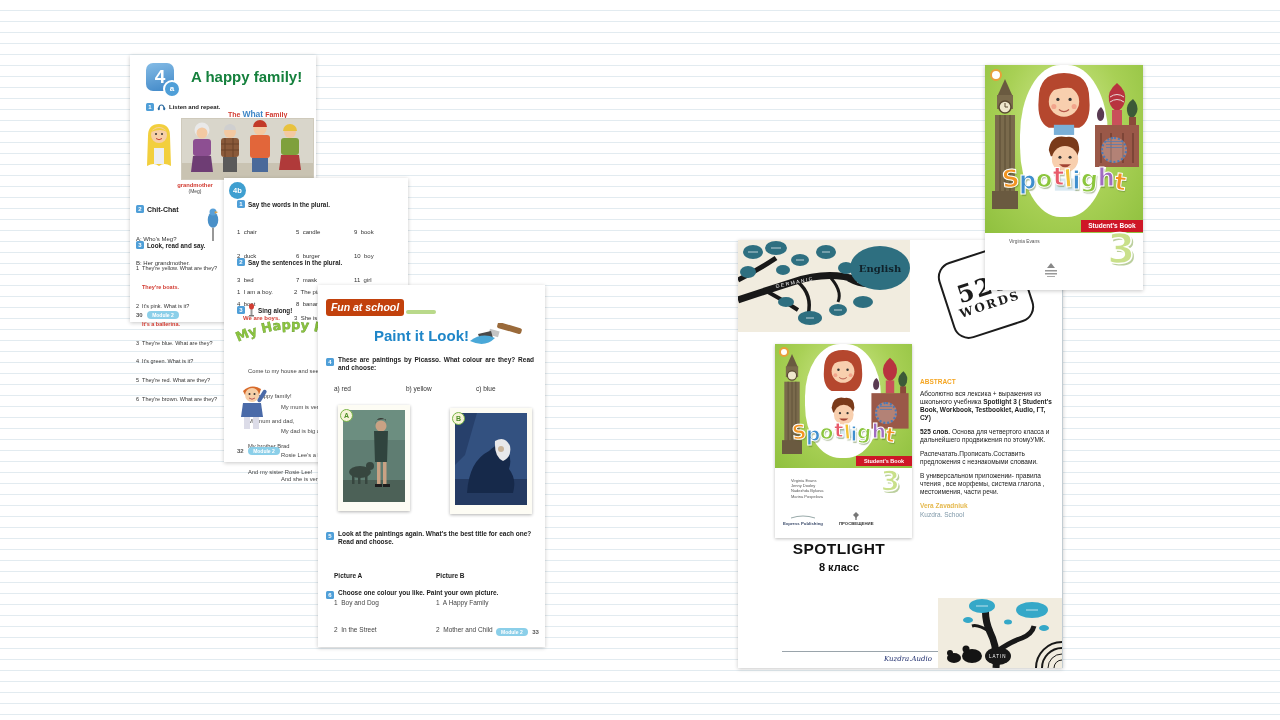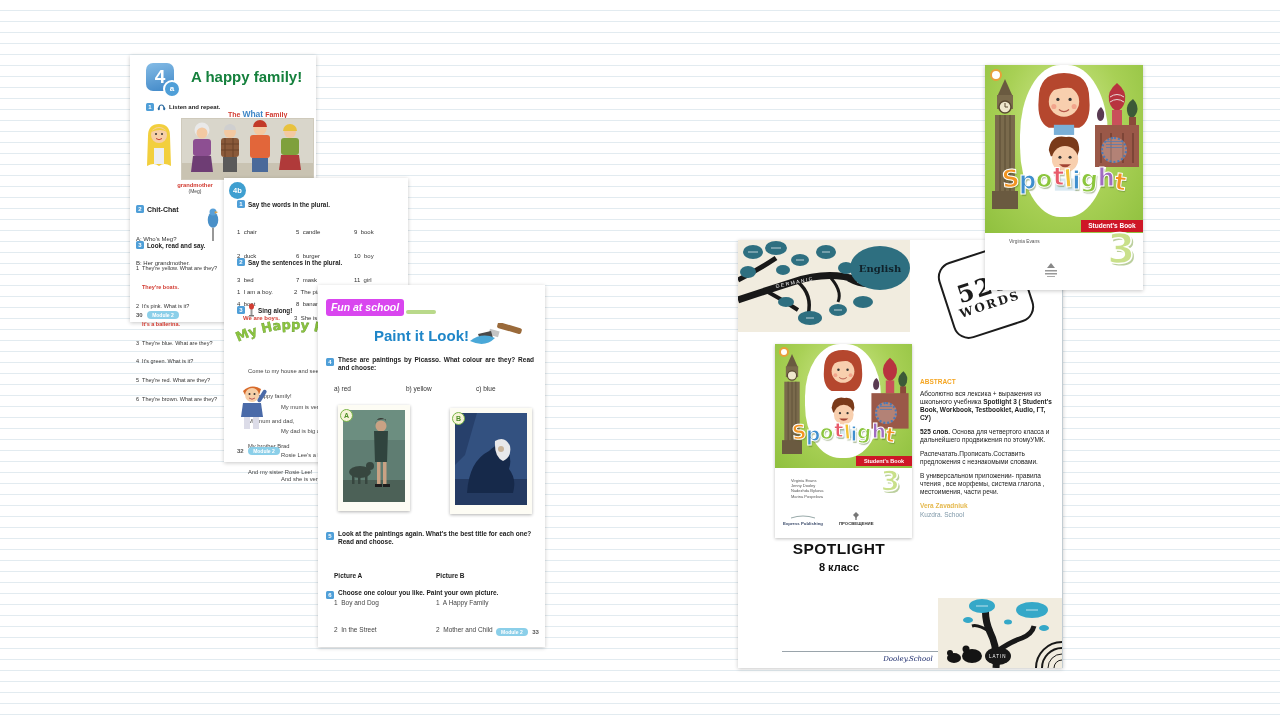--- a/index.html
+++ b/index.html
@@ -34,21 +34,21 @@
   .caption .cred{color:#d23c32}
   .smalltext{position:absolute;font-size:6px;line-height:8px;color:#333}
   .qalist{position:absolute;font-size:5.5px;line-height:6.2px;color:#333}
   .qalist .ans{font-weight:bold;color:#d23c32;padding-left:6px}
   
   .badge4b{position:absolute;width:17px;height:17px;border-radius:50%;background:#3f9fd0;
     color:#fff;font:bold 7.5px/17px "Liberation Sans",sans-serif;text-align:center}
   .col{position:absolute;font-size:6px;line-height:8px;color:#333;white-space:pre}
   .verse{position:absolute;font-size:5.8px;line-height:8.4px;color:#444;white-space:pre}
   
-  .fun-header{position:absolute;background:#d946ef;color:#fff;border-radius:3px;
+  .fun-header{position:absolute;background:#c2410c;color:#fff;border-radius:3px;
     font:bold italic 10.5px/17px "Liberation Sans",sans-serif;text-align:center;font-style:italic}
   .fun-swoosh{position:absolute;background:#b9d98a;border-radius:2px}
   .paint-title{position:absolute;margin:0;font:bold 15px "Liberation Sans",sans-serif;color:#1f86c8}
   .wraptext{position:absolute;font-weight:bold;font-size:6.5px;line-height:8px;color:#222}
   .choices span{position:absolute;font-size:6.5px;color:#333}
   .matte{position:absolute;background:#fdfcf4;box-shadow:0 1px 3px rgba(0,0,0,.3);padding:5px}
   .plabel{position:absolute;width:11px;height:11px;border-radius:50%;background:#f6f3d8;
     border:1px solid #7ab648;color:#4e8f28;font:bold 7px/11px "Liberation Sans",sans-serif;text-align:center;z-index:2}
   .optcol{position:absolute;font-size:6.5px;line-height:9px;color:#444}
   .optcol .hd{font-weight:bold;color:#222}
@@ -552,21 +552,21 @@
       <div class="ab-author">Vera Zavadniuk</div>
       <div class="ab-school">Kuzdra. School</div>
     </div>
 
     <div class="big-title" style="left:36px;top:300px;width:130px">
       <div class="t1">SPOTLIGHT</div>
       <div class="t2">8 класс</div>
     </div>
 
     <div class="divider" style="left:44px;top:411px;width:162px"></div>
-    <div class="script" style="left:110px;top:415px;width:120px">Dooley.School</div>
+    <div class="script" style="left:110px;top:415px;width:120px">Kuzdra.Audio</div>
 
     <svg class="abs" style="left:200px;top:358px" width="124" height="70" viewBox="0 0 124 70">
       <rect width="124" height="70" fill="#f1ecdf"></rect>
       <path d="M58 70 Q60 50 52 34 Q46 20 48 8" stroke="#181818" stroke-width="7" fill="none"></path>
       <path d="M58 54 Q72 44 84 40 Q94 36 96 28" stroke="#181818" stroke-width="5" fill="none"></path>
       <path d="M52 34 Q40 26 34 28" stroke="#181818" stroke-width="3" fill="none"></path>
       <ellipse cx="44" cy="8" rx="13" ry="7" fill="#35a8c8"></ellipse>
       <ellipse cx="94" cy="12" rx="16" ry="8" fill="#35a8c8"></ellipse>
       <ellipse cx="30" cy="22" rx="5" ry="3" fill="#35a8c8"></ellipse>
       <ellipse cx="70" cy="24" rx="4" ry="2.5" fill="#35a8c8"></ellipse>

